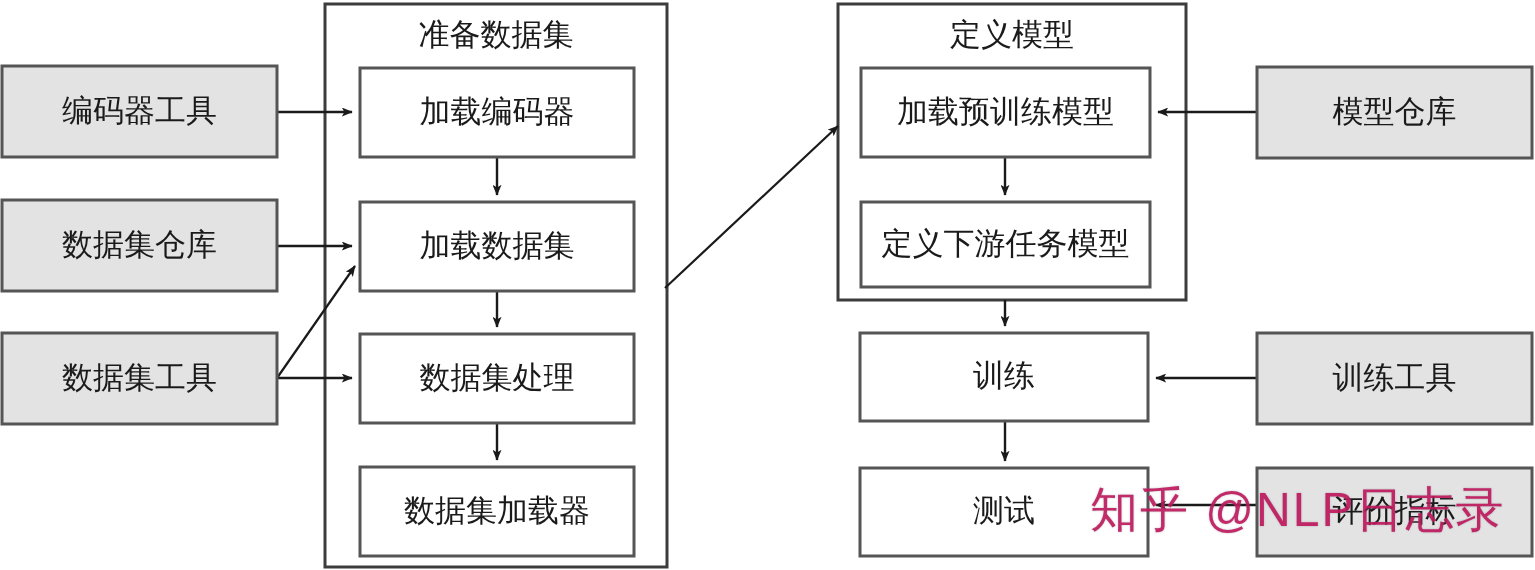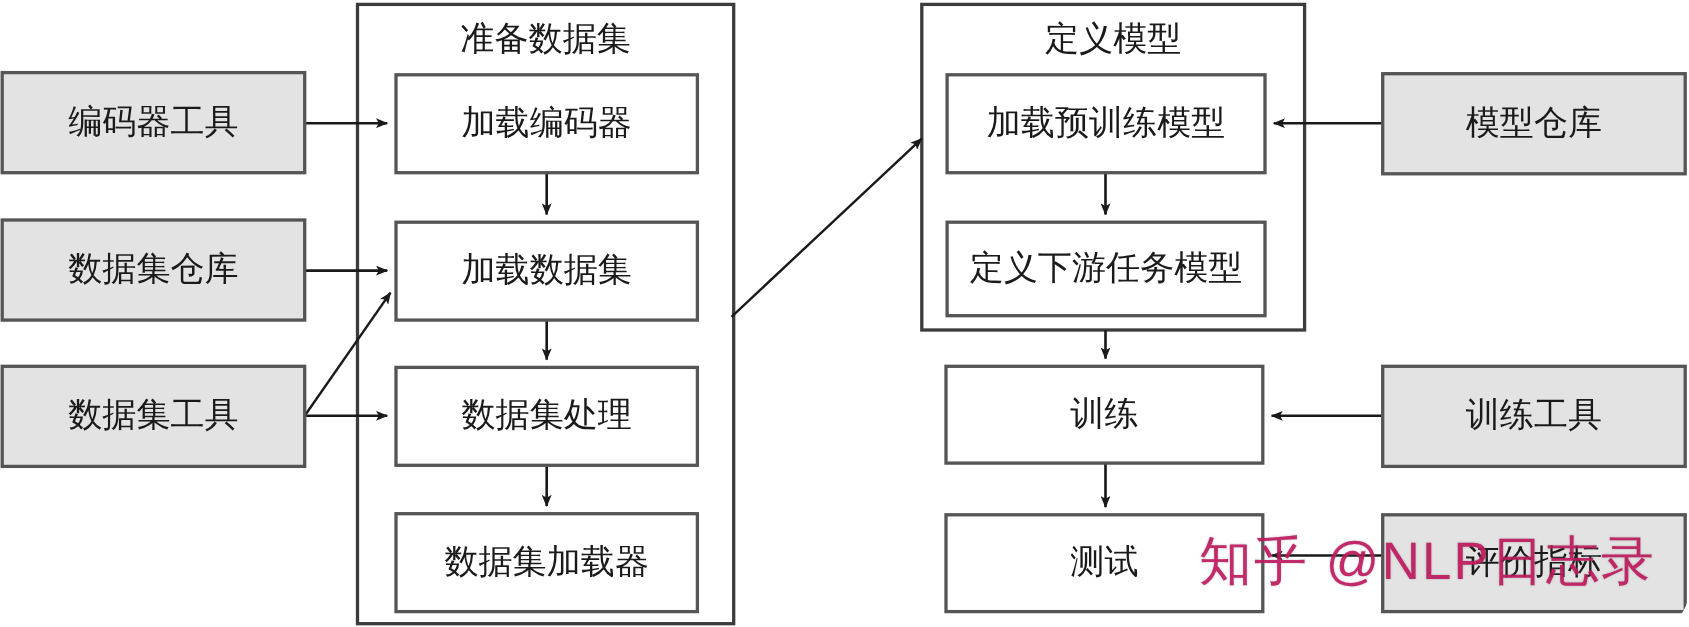--- a/index.html
+++ b/index.html
@@ -1,17 +1,17 @@
 <!DOCTYPE html>
 <html><head>
 <meta charset="utf-8">
 <style>
   html,body{margin:0;padding:0;background:#ffffff;}
   body{font-family:"Liberation Sans","DejaVu Sans",sans-serif;}
-  #stage{position:relative;width:1535px;height:570px;background:#ffffff;overflow:hidden;border-radius:31px;}
+  #stage{position:relative;width:1535px;height:570px;background:#ffffff;overflow:hidden;}
   svg#diagram{position:absolute;left:0;top:0;width:1535px;height:570px;display:block;}
   .grp-rect{fill:#ffffff;stroke:#3c3c3c;stroke-width:3;}
   .node-white{fill:#ffffff;stroke:#555555;stroke-width:3;}
   .node-gray{fill:#e3e3e3;stroke:#555555;stroke-width:3;}
   .edge{stroke:#1a1a1a;stroke-width:2.4;fill:none;}
   .edge-thin{stroke:#1a1a1a;stroke-width:2.2;fill:none;}
   text{font-family:"Liberation Sans","DejaVu Sans",sans-serif;fill:#1a1a1a;}
   .lbl{font-size:31px;text-anchor:middle;dominant-baseline:middle;}
   .grp-title{font-size:31px;text-anchor:middle;dominant-baseline:middle;}
   .watermark{position:absolute;left:1090px;top:478px;font-size:48px;color:#be185d;

